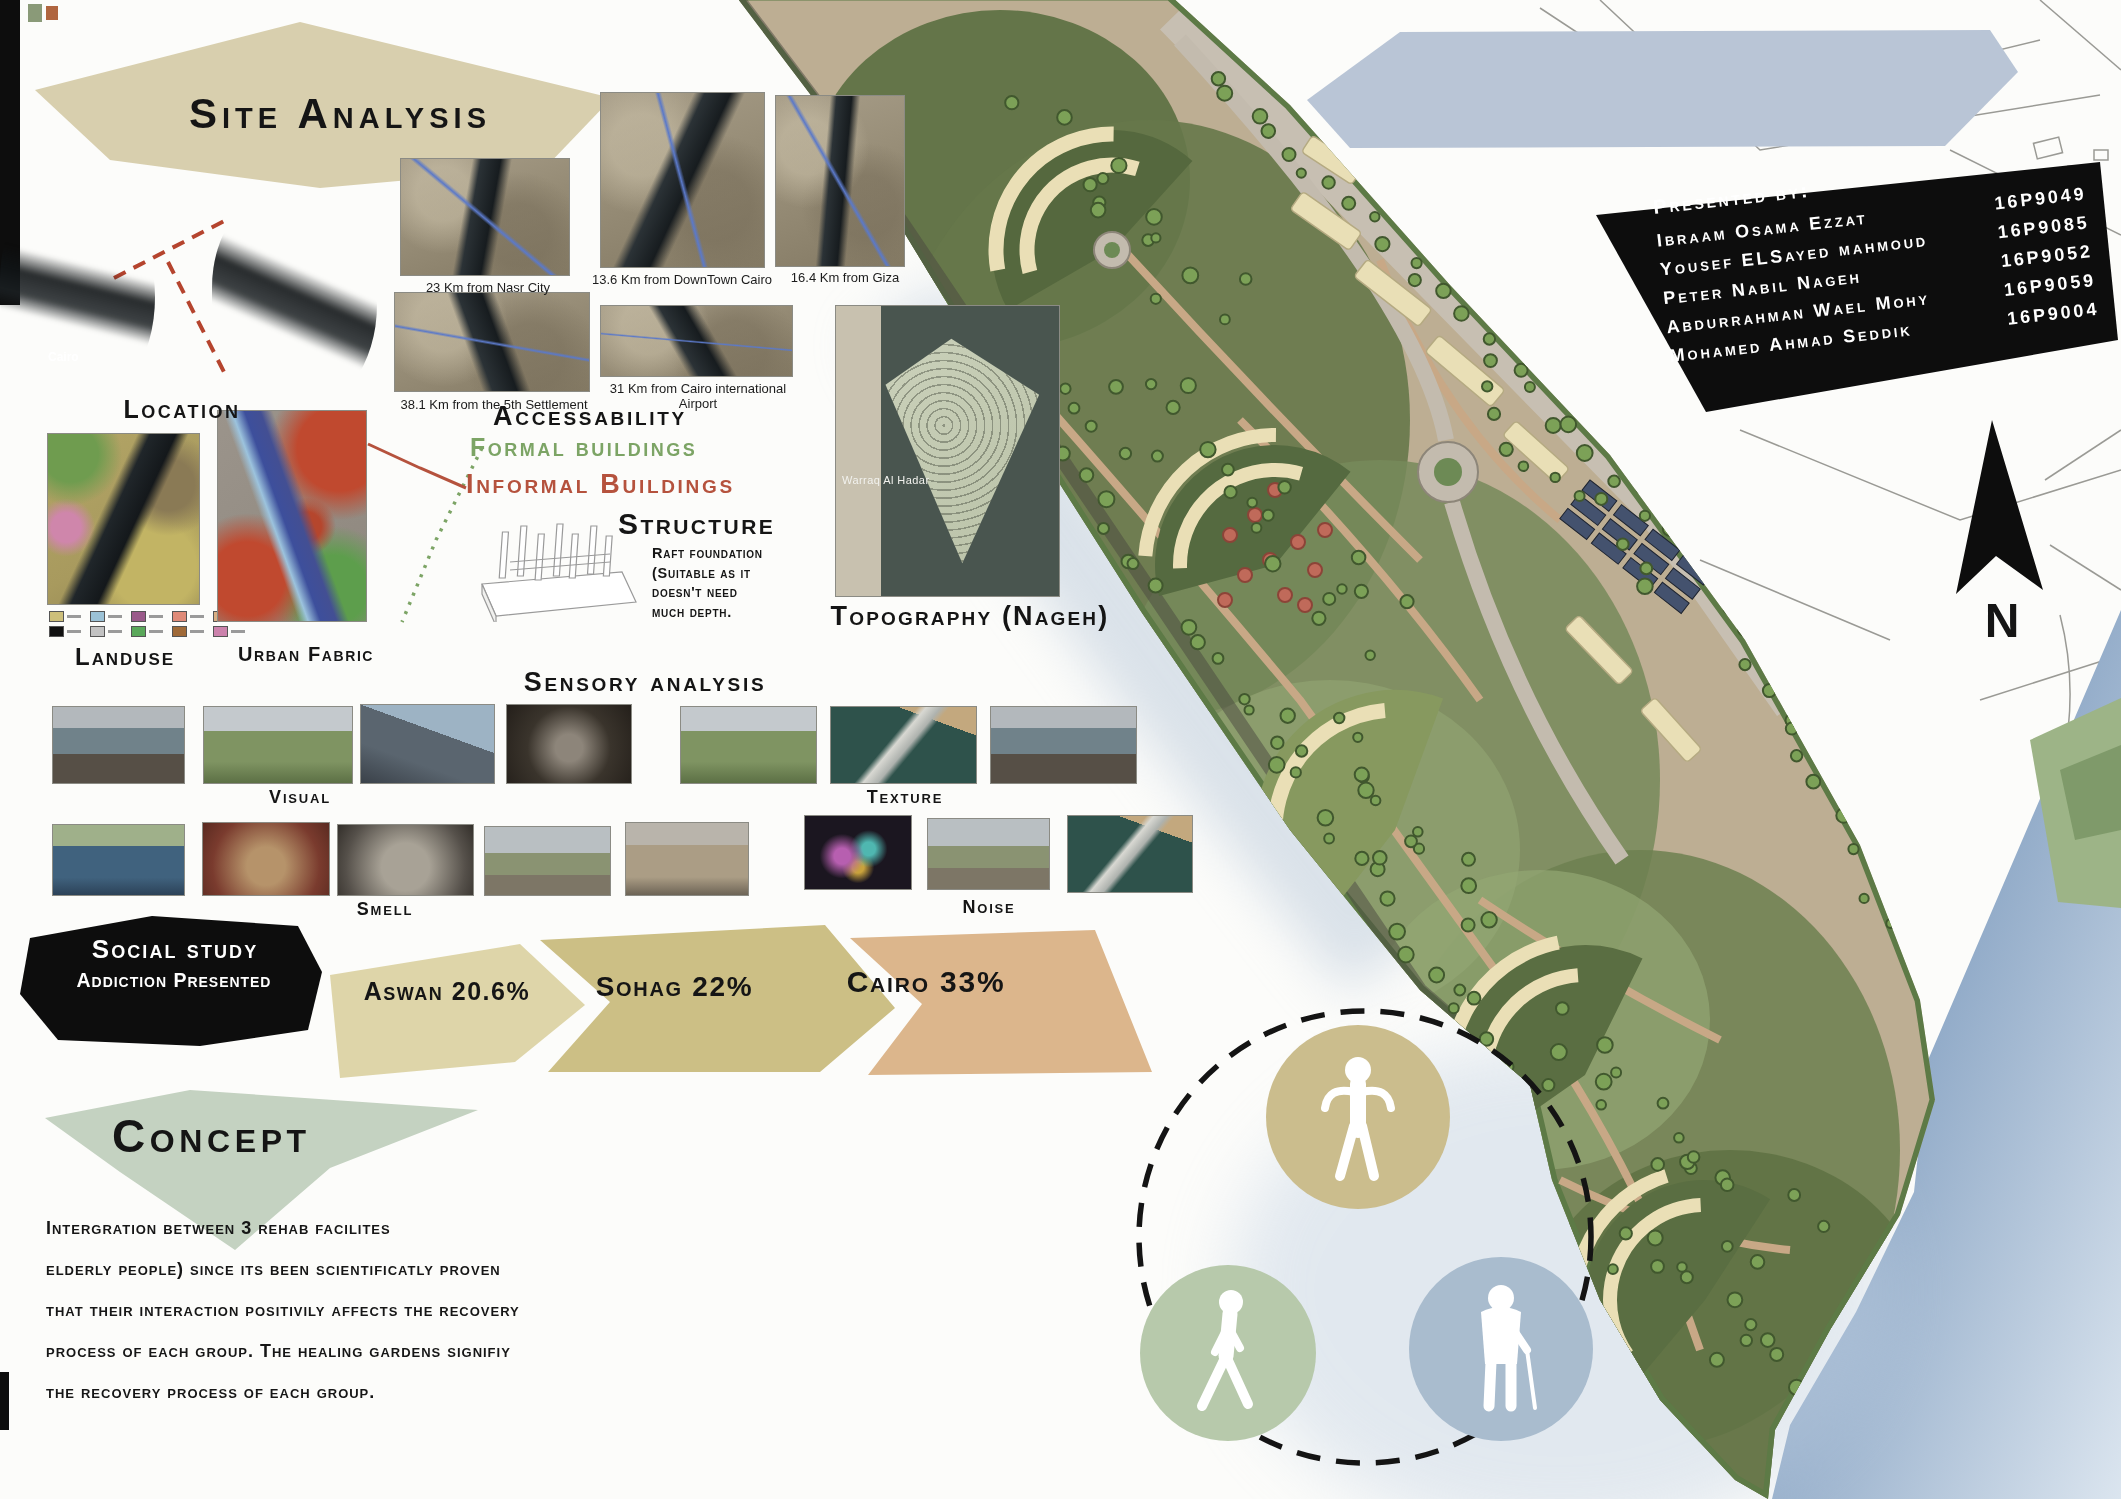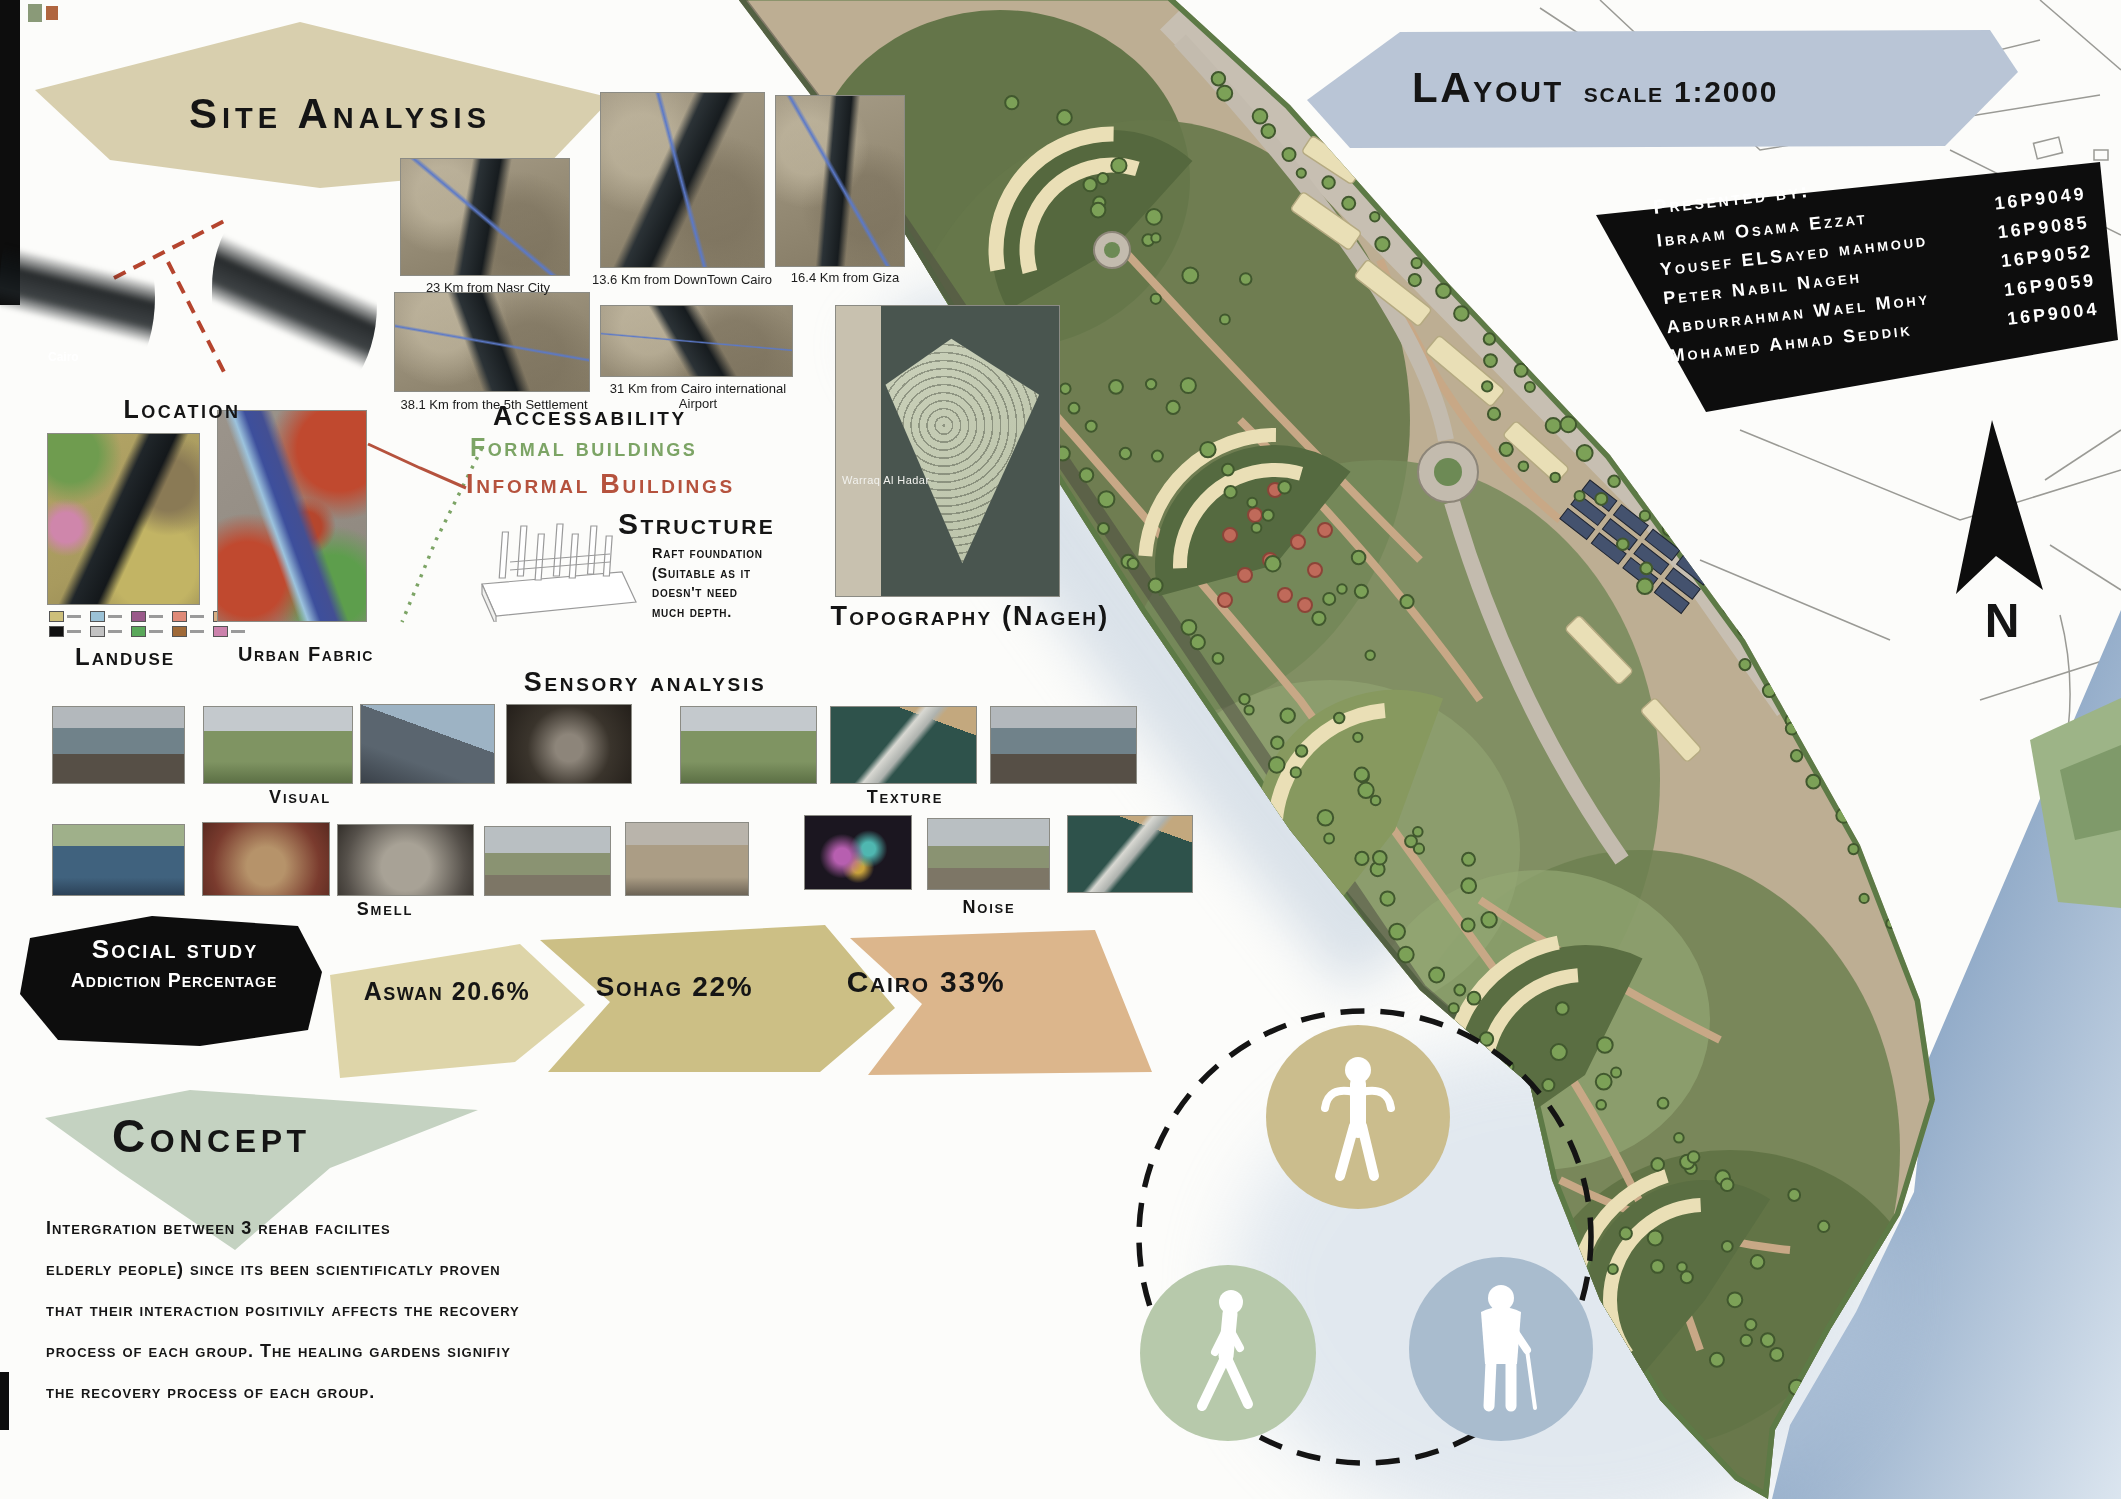--- a/index.html
+++ b/index.html
@@ -580,39 +580,35 @@
 
 <div class="abs sc ctr" style="left:805px;top:602px;width:330px;font-size:27px;letter-spacing:.08em">Topography (Nageh)</div>
 
 <div class="abs sc ctr" style="left:500px;top:668px;width:290px;font-size:27px;letter-spacing:.1em">Sensory analysis</div>
 <div class="abs sc ctr" style="left:230px;top:788px;width:140px;font-size:18px;letter-spacing:.1em">Visual</div>
 <div class="abs sc ctr" style="left:835px;top:788px;width:140px;font-size:18px;letter-spacing:.1em">Texture</div>
 <div class="abs sc ctr" style="left:315px;top:900px;width:140px;font-size:18px;letter-spacing:.1em">Smell</div>
 <div class="abs sc ctr" style="left:919px;top:898px;width:140px;font-size:18px;letter-spacing:.1em">Noise</div>
 
 <div class="abs sc ctr wh" style="left:60px;top:936px;width:230px;font-size:26px;letter-spacing:.08em;color:#fff">Social study</div>
-<div class="abs sc ctr wh" style="left:40px;top:970px;width:268px;font-size:19.5px;letter-spacing:.05em;color:#fff">Addiction Percentage</div>
+<div class="abs sc ctr wh" style="left:40px;top:970px;width:268px;font-size:19.5px;letter-spacing:.05em;color:#fff">Addiction Presented</div>
 <div class="abs sc ctr" style="left:352px;top:978px;width:190px;font-size:25px;letter-spacing:.06em">Aswan 20.6%</div>
 <div class="abs sc ctr" style="left:572px;top:972px;width:205px;font-size:28px;letter-spacing:.06em">Sohag 22%</div>
 <div class="abs sc ctr" style="left:816px;top:966px;width:220px;font-size:30px;letter-spacing:.06em">Cairo 33%</div>
 
 <div class="abs sc" style="left:112px;top:1112px;font-size:46px;letter-spacing:.1em">Concept</div>
 
 <div class="abs" style="left:46px;top:1208px">
   <div class="para">Intergration between 3 rehab facilites</div>
   <div class="para">elderly people) since its been scientificatly proven</div>
   <div class="para">that their interaction positivily affects the recovery</div>
   <div class="para">process of each group. The healing gardens signifiy</div>
   <div class="para">the recovery process of each group.</div>
 </div>
 
-<div class="abs" style="left:1412px;top:66px;display:flex;align-items:baseline;gap:20px">
-  <span class="sc" style="font-size:42px;letter-spacing:.06em">LAyout</span>
-  <span class="sc" style="font-size:30px;letter-spacing:.06em">scale 1:2000</span>
-</div>
 
 <div class="abs presented" style="left:1652px;top:196px;width:432px">
   <div class="hd">Presented by:</div>
   <div class="row">
     <span>Ibraam Osama Ezzat</span>
     <span>16P9049</span>
   </div>
   <div class="row">
     <span>Yousef ELSayed mahmoud</span>
     <span>16P9085</span>

